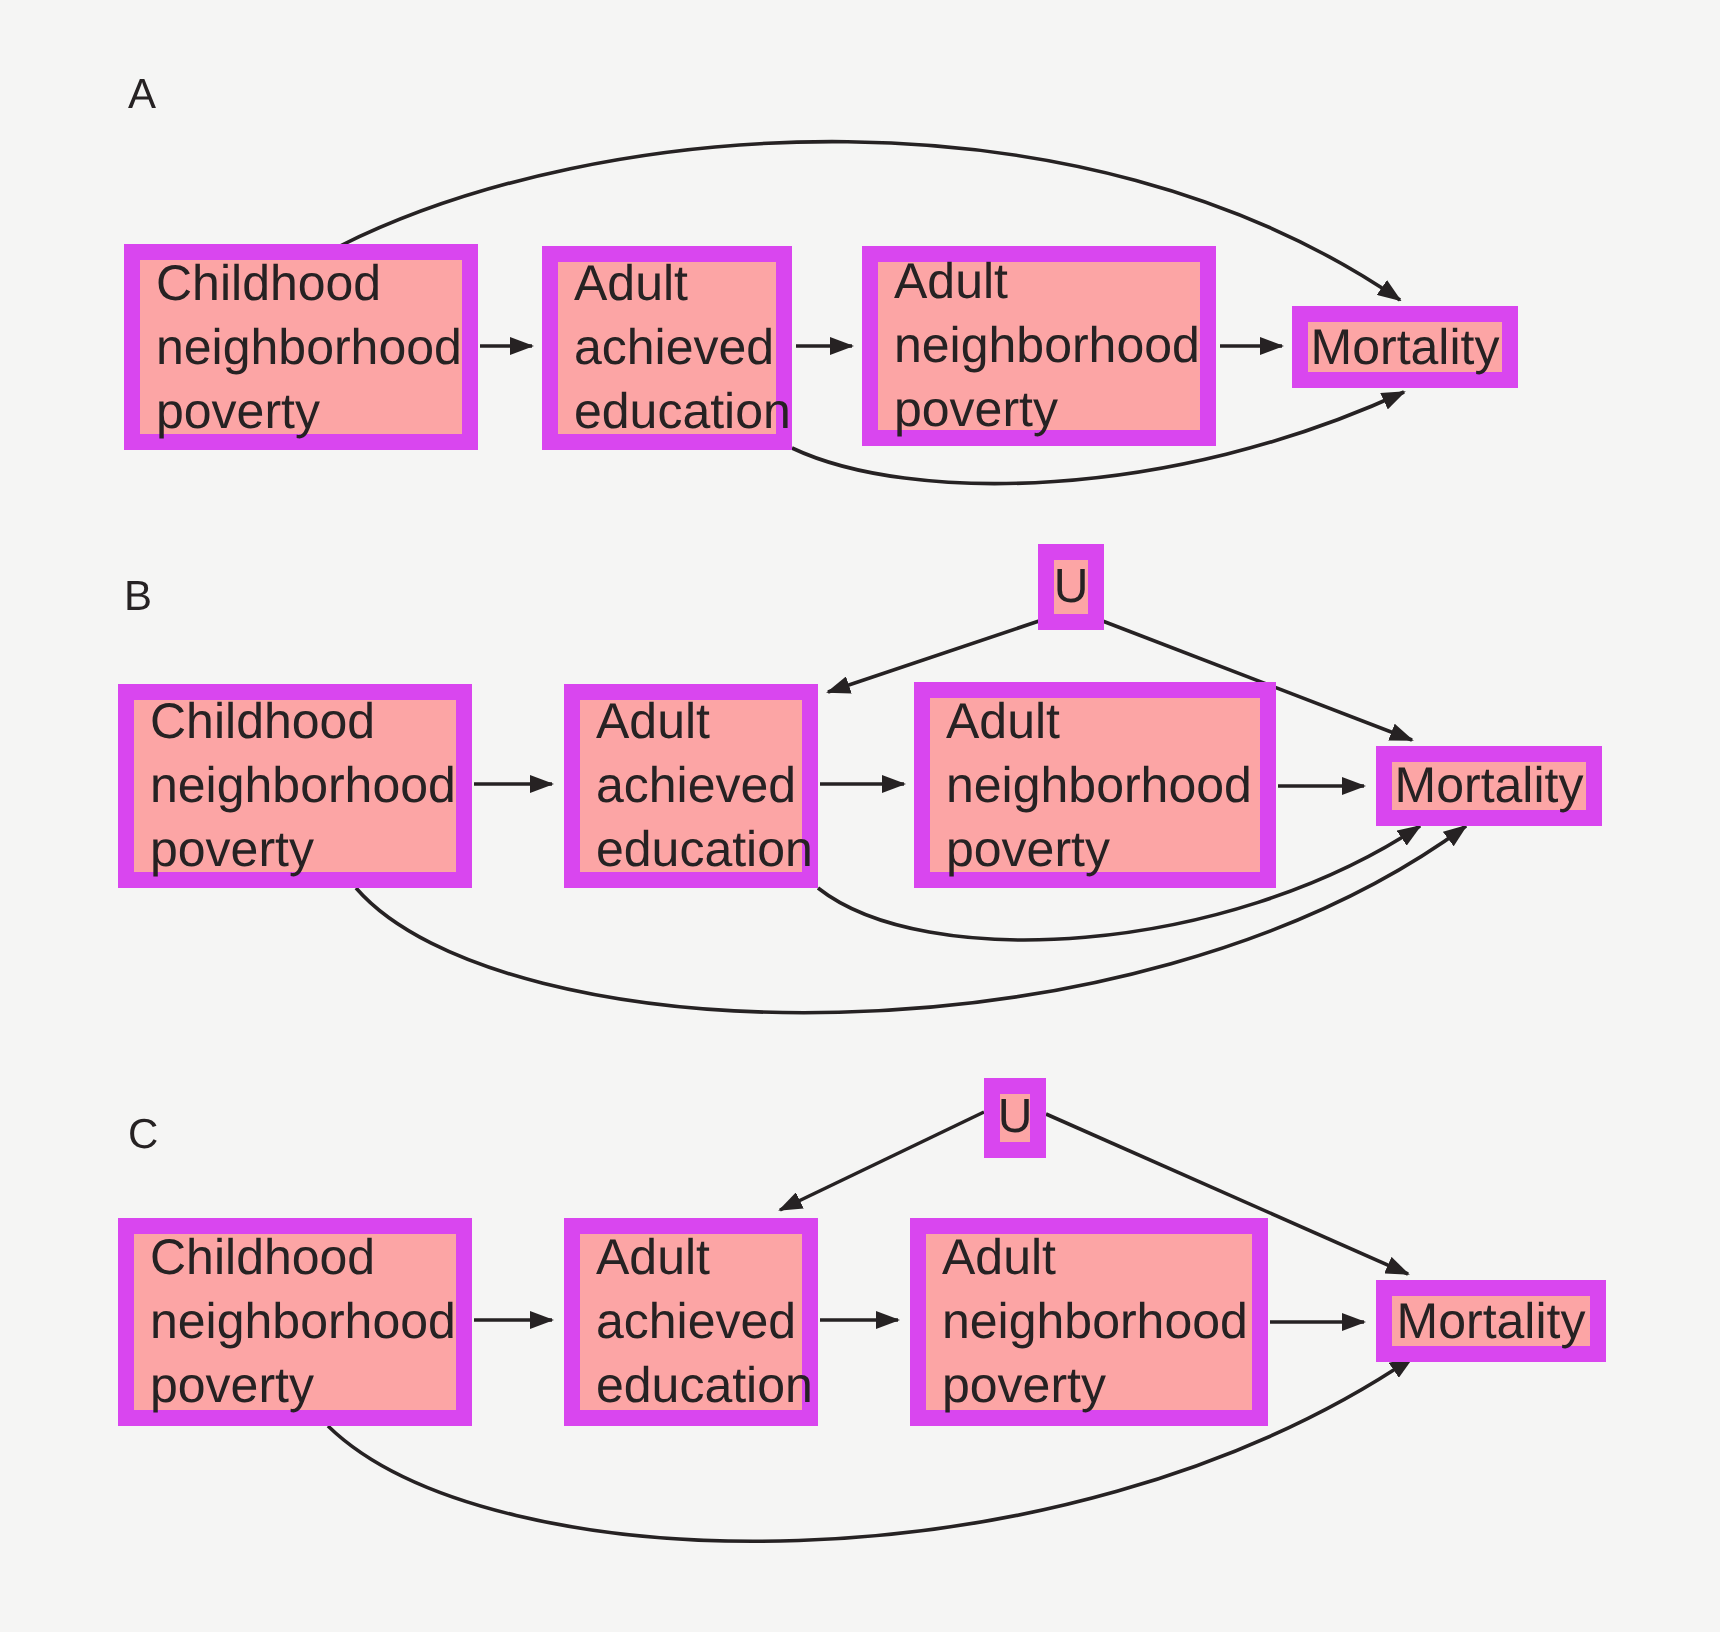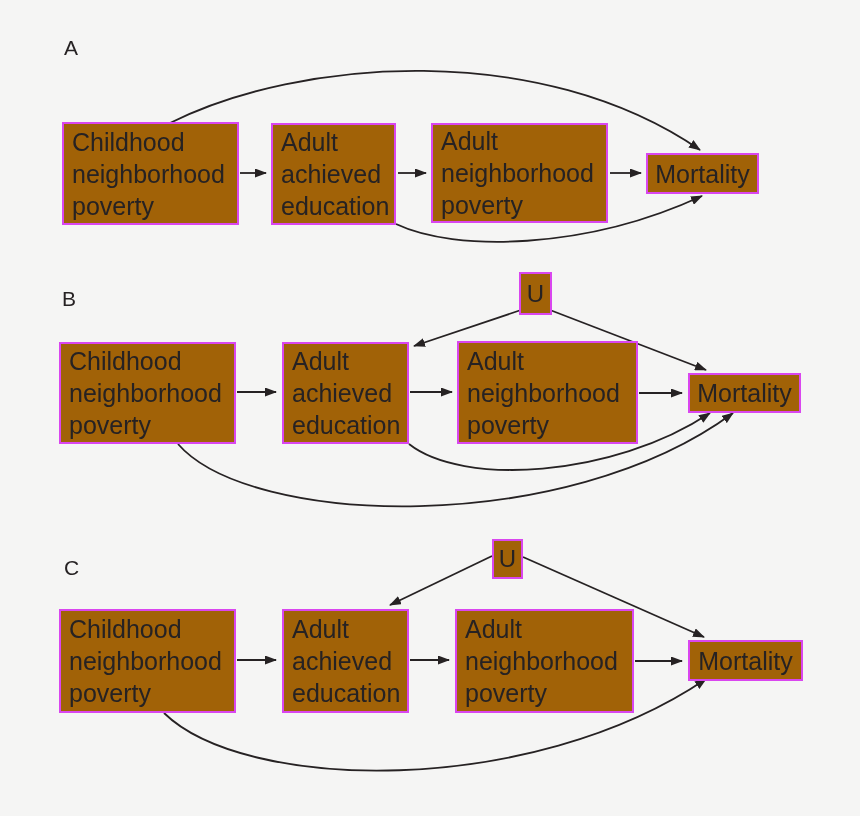--- a/index.html
+++ b/index.html
@@ -24,22 +24,22 @@
   .panel-label {
     position: absolute;
     z-index: 2;
     font-size: 21px;
     color: #262223;
   }
   .node {
     position: absolute;
     z-index: 1;
     box-sizing: border-box;
-    background: #a16207;
-    border: 2px solid #d946ef;
+    background: #fca5a5;
+    border: 8px solid #d946ef;
     color: #262223;
     font-size: 25px;
     line-height: 32px;
     display: flex;
     align-items: center;
     padding-left: 8px;
     padding-right: 2px;
   }
   .node.small {
     justify-content: center;

